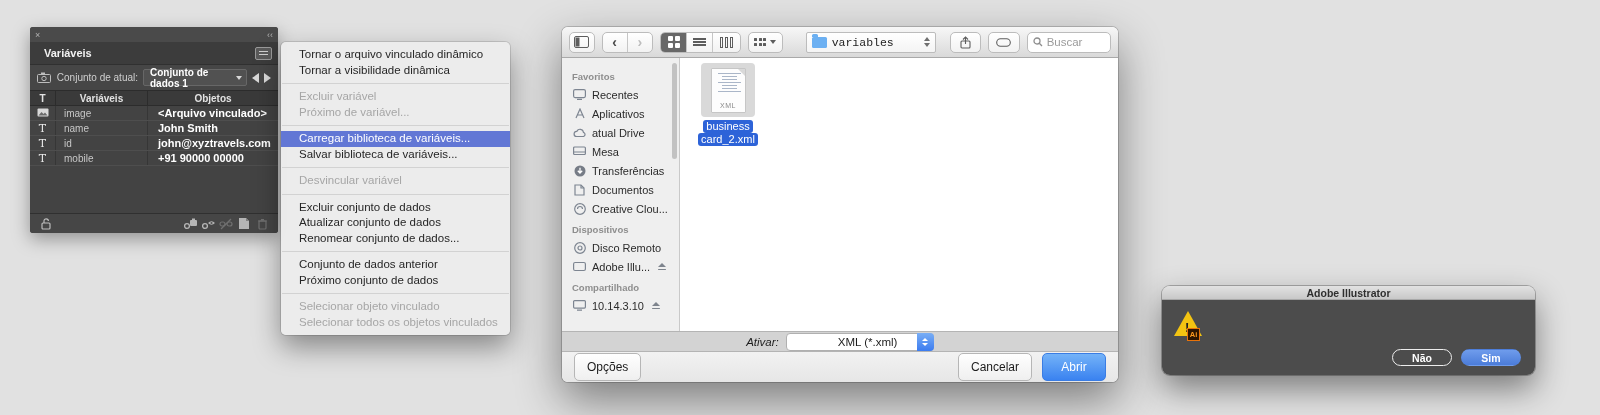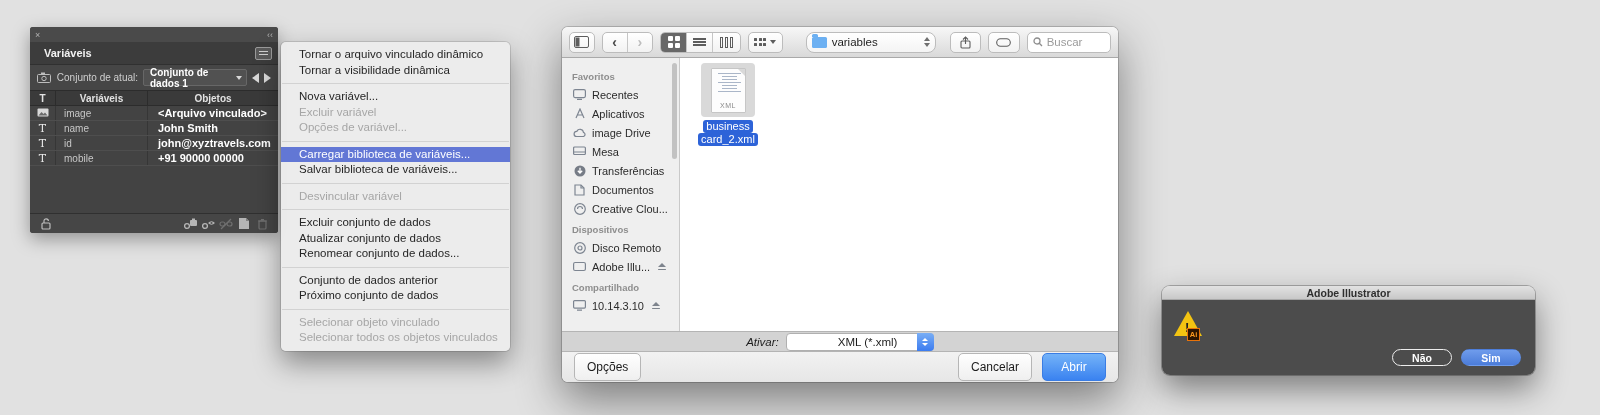--- a/index.html
+++ b/index.html
@@ -65,22 +65,22 @@
   .seg .on { background:#686868; }
   .nav-ch { font-size:14px; font-weight:bold; color:#4a4a4a; line-height:1; }
   .nav-ch.dim { color:#bdbdbd; }
   .glyph-lines i { display:block; width:13px; height:1.5px; background:#5d5d5d; margin:1.5px 0; }
   .glyph-cols { display:flex; gap:2px; }
   .glyph-cols i { width:3px; height:11px; border:1px solid #5d5d5d; display:block; }
   .grid4 { display:grid; grid-template-columns:5px 5px; grid-gap:2px; }
   .grid4 i { width:5px; height:5px; border-radius:1px; background:#ffffff; }
   .dots6 { display:grid; grid-template-columns:3px 3px 3px; grid-gap:1.5px; margin-right:4px; }
   .dots6 i { width:3px; height:3px; background:#5d5d5d; border-radius:0.5px; }
-  .folder-dd { width:136px; height:21px; border:1px solid #bcbcbc; border-radius:8px; background:linear-gradient(#ffffff,#f4f4f4);
-    display:flex; align-items:center; padding:0 5px; gap:5px; }
+  .folder-dd { width:136px; height:21px; border:1px solid #bcbcbc; border-radius:2px; background:linear-gradient(#ffffff,#f4f4f4);
+    display:flex; align-items:center; padding:0 5px; gap:5px;font-family:Liberation Mono, monospace; }
   .folder-ico { width:15px; height:11px; background:#6cb0f2; border-radius:1.5px; position:relative; }
   .folder-ico:before { content:""; position:absolute; top:-2.5px; left:0; width:6px; height:3px; background:#6cb0f2; border-radius:1.5px 1.5px 0 0; }
   .folder-dd .txt { font-size:11.5px; color:#1d1d1d; flex:1; }
   .updown { display:flex; flex-direction:column; gap:2px; align-items:center; }
   .updown .u { width:0; height:0; border-left:3.5px solid transparent; border-right:3.5px solid transparent; border-bottom:4px solid #6f6f6f; }
   .updown .d { width:0; height:0; border-left:3.5px solid transparent; border-right:3.5px solid transparent; border-top:4px solid #6f6f6f; }
   .searchbox { width:88px; height:21px; border:1px solid #bcbcbc; border-radius:5px; background:#fff;
     display:flex; align-items:center; padding:0 5px; gap:4px; }
   .searchbox input { border:none; outline:none; width:58px; font-size:11.5px; color:#333; background:transparent; font-family:"Liberation Sans",sans-serif; }
   .searchbox input::placeholder { color:#9b9b9b; }
@@ -248,23 +248,22 @@
           <rect x="4" y="1" width="3" height="1.6" fill="#b5b5b5"></rect>
         </svg>
     </span>
   </div>
 </div>
 
 <div class="ctxmenu">
   <div class="mi">Tornar o arquivo vinculado dinâmico</div>
   <div class="mi">Tornar a visibilidade dinâmica</div>
   <div class="msep"></div>
-  <div class="mi">Nova variável...</div>
   <div class="mi dis">Excluir variável</div>
-  <div class="mi dis">Opções de variável...</div>
+  <div class="mi dis">Próximo de variável...</div>
   <div class="msep"></div>
   <div class="mi sel">Carregar biblioteca de variáveis...</div>
   <div class="mi">Salvar biblioteca de variáveis...</div>
   <div class="msep"></div>
   <div class="mi dis">Desvincular variável</div>
   <div class="msep"></div>
   <div class="mi">Excluir conjunto de dados</div>
   <div class="mi">Atualizar conjunto de dados</div>
   <div class="mi">Renomear conjunto de dados...</div>
   <div class="msep"></div>
@@ -374,21 +373,21 @@
             </svg>
           </span>
         <span class="lbl">Aplicativos</span>
       </div>
       <div class="sb-item">
         <span class="sb-ico">
             <svg width="14" height="10" viewBox="0 0 14 10">
               <path d="M3.5 8.5 a2.6 2.6 0 0 1 .4-5.2 a3.4 3.4 0 0 1 6.5 1 a2.2 2.2 0 0 1 .2 4.2 Z" fill="none" stroke="#7d8591" stroke-width="1.2"></path>
             </svg>
           </span>
-        <span class="lbl">image Drive</span>
+        <span class="lbl">atual Drive</span>
       </div>
       <div class="sb-item">
         <span class="sb-ico">
             <svg width="13" height="11" viewBox="0 0 13 11">
               <rect x="0.6" y="1" width="11.8" height="7.5" rx="1" fill="none" stroke="#7d8591" stroke-width="1.2"></rect>
               <line x1="0.6" y1="6" x2="12.4" y2="6" stroke="#7d8591" stroke-width="1.2"></line>
             </svg>
           </span>
         <span class="lbl">Mesa</span>
       </div>

